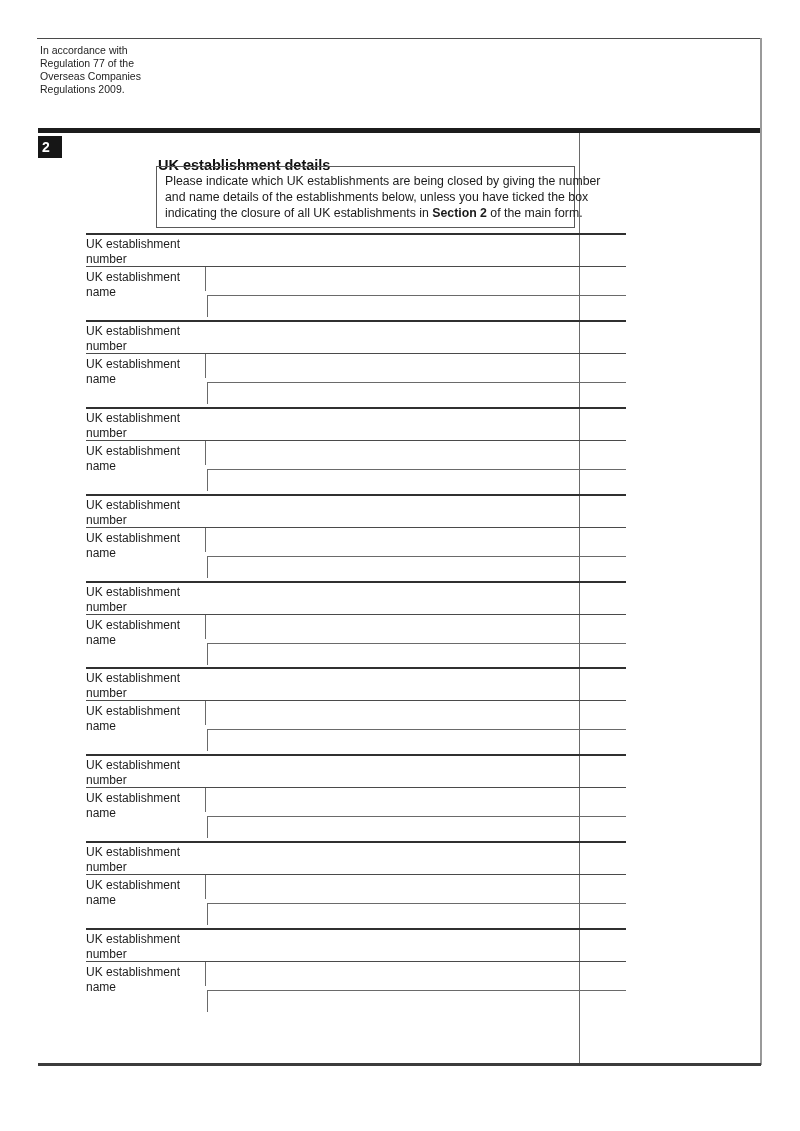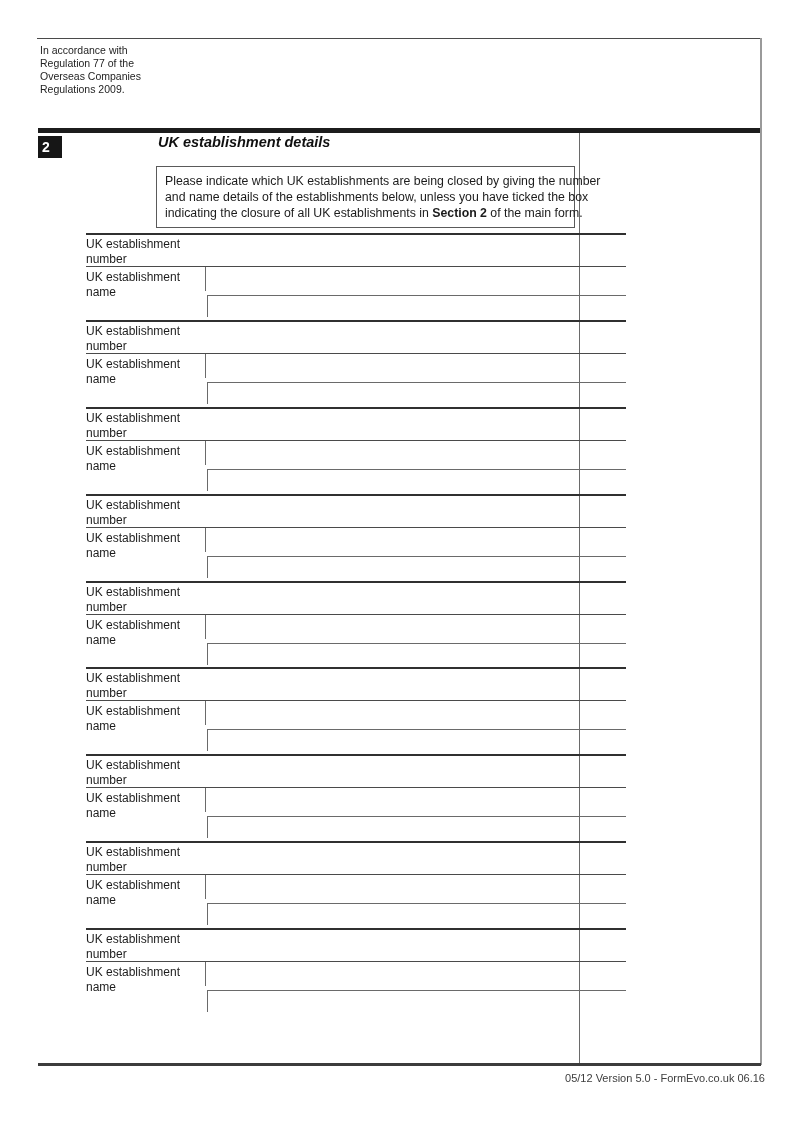--- a/index.html
+++ b/index.html
@@ -17,21 +17,21 @@
   
   .reg-note { position:absolute; left:40px; top:44px; font-size:10.5px; line-height:13px; color:#242424; }
   .reg-note div { white-space:nowrap; }
   .form-title { position:absolute; left:158px; top:40px; font-size:20px; line-height:24px; color:#161616; white-space:nowrap; }
   .form-title .code { font-weight:bold; }
   .form-subtitle { position:absolute; left:158px; top:65px; font-size:13.5px; color:#1a1a1a; white-space:nowrap; }
 
   
   .sec-badge { position:absolute; left:38px; top:136px; width:24px; height:22px; background:#161616;
                color:#ffffff; font-weight:bold; font-size:14px; line-height:22px; padding-left:4px; box-sizing:border-box; }
-  .sec-heading { position:absolute; left:158px; top:134px; font-size:14.5px; font-weight:bold; color:#101010; white-space:nowrap;font-style:italic; }
+  .sec-heading { position:absolute; left:158px; top:157px; font-size:14.5px; font-weight:bold; color:#101010; white-space:nowrap; }
 
   
   .infobox { position:absolute; left:156px; top:166px; width:419px; height:62px; box-sizing:border-box;
              border:1px solid #5a5a5a; padding:6px 4px 0 8px; font-size:12.3px; line-height:16px; color:#1c1c1c; }
   .infobox div { white-space:nowrap; }
 
   
   #blocks { position:absolute; left:38px; top:233px; width:541px; }
   .block { position:relative; height:86.9px;margin-left:48px; }
   .blk-topline  { position:absolute; left:0; top:0; width:540px; height:2px; background:#303030; }
@@ -217,15 +217,14 @@
       <div class="lbl nm">
         <div>UK establishment</div>
         <div>name</div>
       </div>
       <div class="field-name-1"></div>
       <div class="field-name-2"></div>
     </div>
   </div>
 
   <div class="bottom-bar"></div>
-  <div class="footer">05/12 Version 5.0 - FormEvo.co.uk 06.16</div>
 
 </div>
 
 </body></html>

